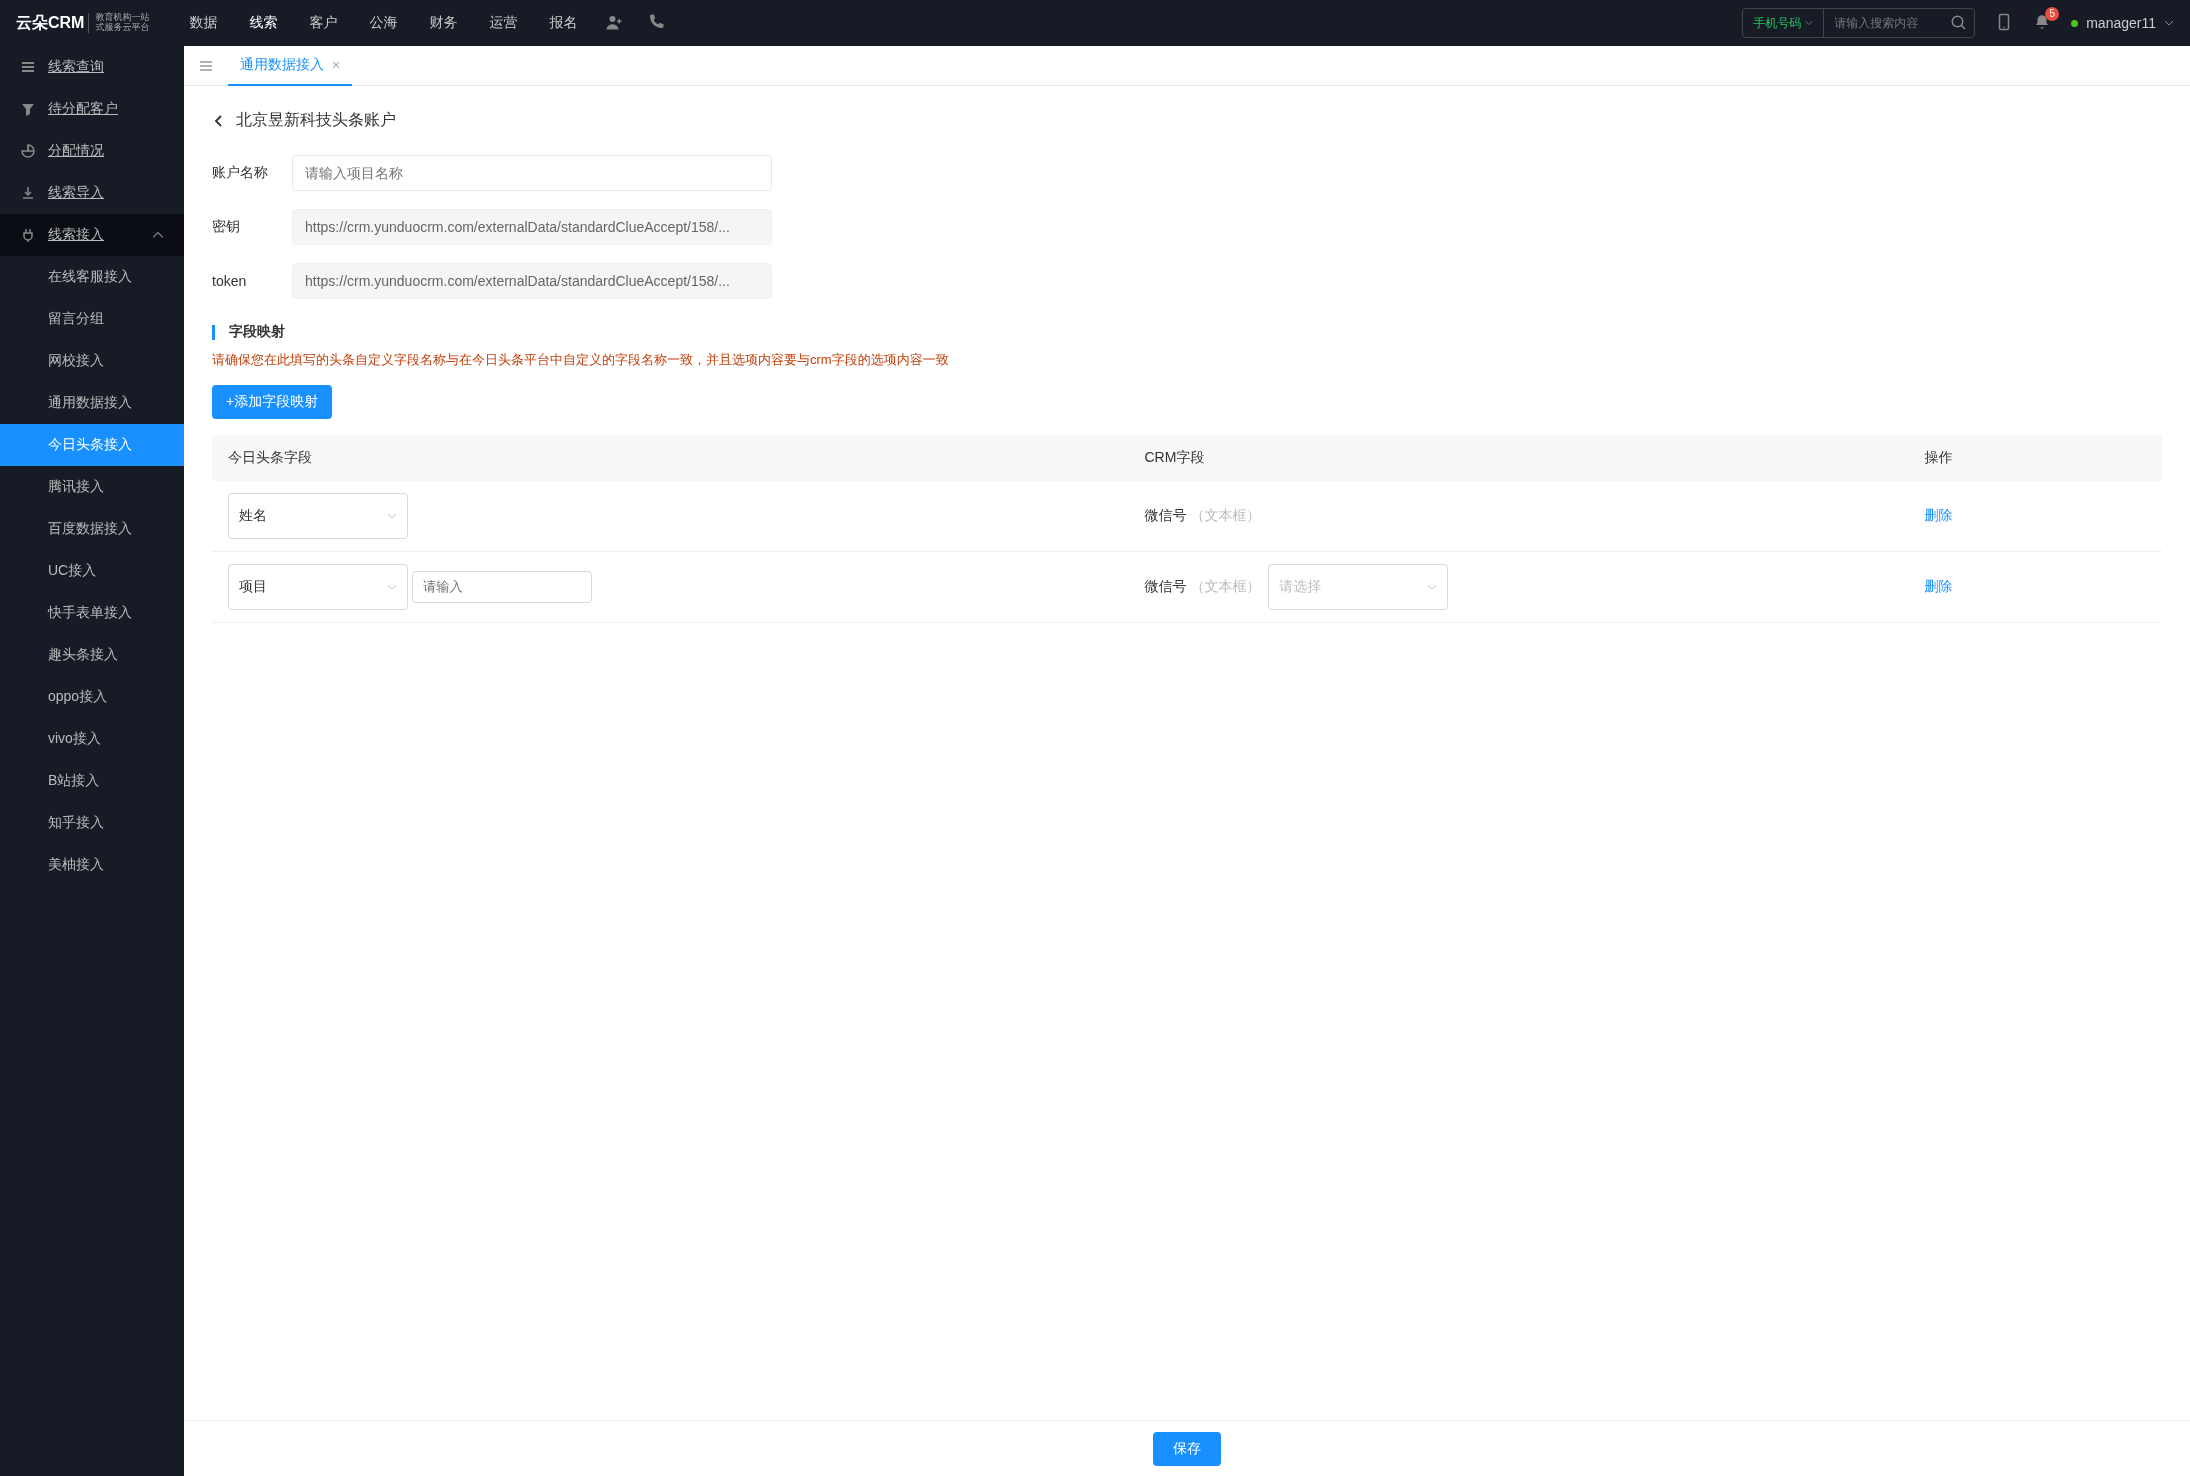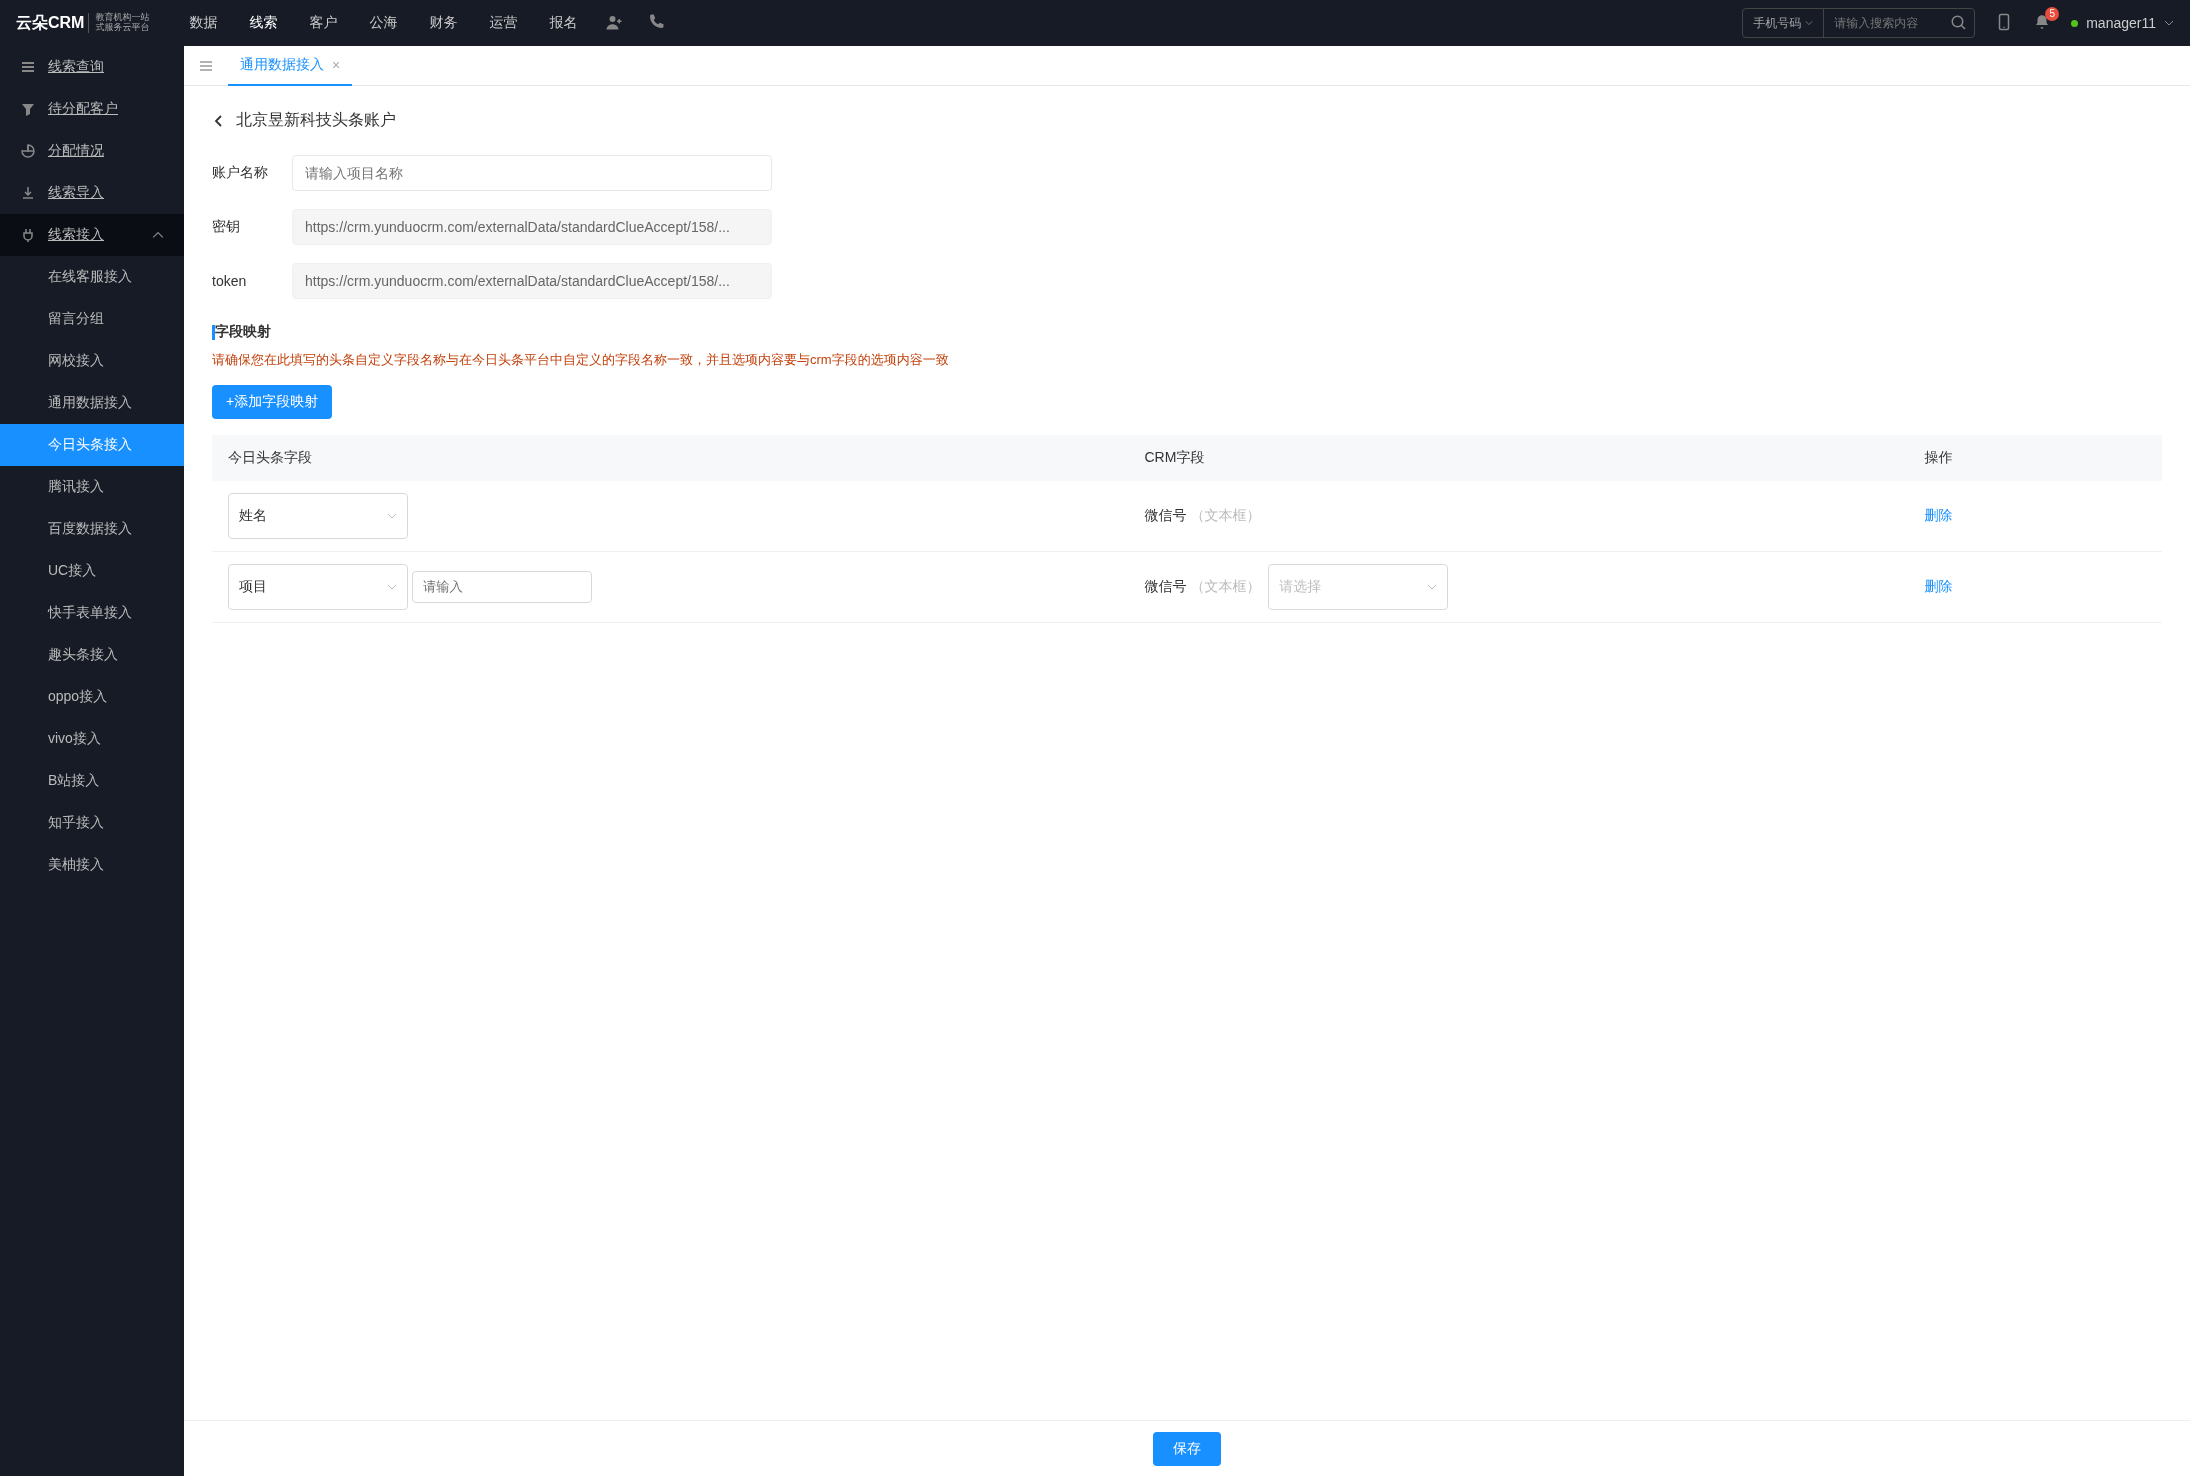--- a/index.html
+++ b/index.html
@@ -8,21 +8,21 @@
 .logo { display:flex; align-items:center; gap:4px; margin-right:40px; }
 .logo-mark { color:#fff; font-weight:bold; font-size:16px; }
 .logo-sub { font-size:9px; color:#aaa; line-height:1.1; border-left:1px solid #555; padding-left:6px; }
 .top-nav { display:flex; gap:32px; }
 .top-nav a { color:#ccc; text-decoration:none; font-size:14px; cursor:pointer; }
 .top-nav a.active { color:#fff; }
 .top-icons { display:flex; gap:24px; margin-left:28px; align-items:center; }
 .icon-svg { width:18px; height:18px; fill:#888; }
 .top-right { margin-left:auto; display:flex; align-items:center; gap:20px; }
 .search-wrap { display:flex; align-items:center; background:#161b26; border:1px solid #444; border-radius:4px; height:30px; }
-.search-sel { padding:0 10px; color:#a3a3a3; font-size:12px; display:flex; align-items:center; gap:4px; border-right:1px solid #444; height:100%;justify-content:center; }
+.search-sel { padding:0 10px; color:#22c55e; font-size:12px; display:flex; align-items:center; gap:4px; border-right:1px solid #444; height:100%;justify-content:center; }
 .search-inp { background:transparent; border:none; outline:none; color:#ccc; padding:0 10px; width:120px; font-size:12px; }
 .search-btn { width:30px; height:30px; display:flex; align-items:center; justify-content:center; }
 .top-ico { position:relative; cursor:pointer; }
 .badge { position:absolute; top:-6px; right:-8px; background:#e74c3c; color:#fff; font-size:10px; border-radius:8px; padding:0 4px; min-width:14px; text-align:center; line-height:14px; }
 .user-wrap { display:flex; align-items:center; gap:8px; color:#ccc; cursor:pointer; }
 .status-dot { width:7px; height:7px; border-radius:50%; background:#52c41a; }
 .layout { display:flex; height:calc(100vh - 46px); }
 .sidebar { width:184px; background:#161b26; color:#bbb; overflow-y:auto; flex-shrink:0; }
 .side-item { display:flex; align-items:center; gap:12px; padding:12px 20px; cursor:pointer; font-size:14px;text-decoration:underline; }
 .side-item.expanded { background:#0a0d14; }
@@ -36,21 +36,21 @@
 .tab { display:flex; align-items:center; gap:8px; padding:0 12px; height:40px; border-bottom:2px solid #1890ff; color:#1890ff; cursor:pointer; margin-left:8px; }
 .tab-close { color:#aaa; font-size:14px; cursor:pointer; }
 .content { flex:1; overflow-y:auto; padding:24px 28px 80px; }
 .breadcrumb { display:flex; align-items:center; gap:10px; margin-bottom:24px; }
 .back-chev { width:14px; height:14px; cursor:pointer; }
 .bc-title { font-size:16px; font-weight:500; }
 .form-row { display:flex; align-items:center; gap:20px; margin-bottom:18px; }
 .form-label { width:60px; font-size:14px; color:#333; }
 .form-input { flex:0 0 480px; height:36px; border:1px solid #e8e8e8; border-radius:4px; padding:0 12px; font-size:14px; outline:none; background:#fff; }
 .form-input.readonly { background:#f5f5f5; color:#666; border-color:#f0f0f0; }
-.section-hdr { display:flex; align-items:center; gap:0; margin:24px 0 10px; }
+.section-hdr { display:flex; align-items:center; gap:14px; margin:24px 0 10px; }
 .section-bar { width:3px; height:15px; background:#1890ff; }
 .section-title { font-weight:600; font-size:14px; }
 .section-hint { color:#c2410c; font-size:13px; margin-bottom:16px; }
 .add-btn { background:#1890ff; color:#fff; border:none; border-radius:4px; padding:8px 14px; font-size:14px; cursor:pointer; margin-bottom:16px; }
 .tbl { width:100%; border-collapse:collapse; }
 .tbl th { background:#f7f8fa; text-align:left; padding:14px 16px; font-weight:500; font-size:14px; color:#333; }
 .tbl td { padding:12px 16px; border-bottom:1px solid #f0f0f0; font-size:14px; vertical-align:middle; }
 .sel { display:inline-flex; align-items:center; justify-content:space-between; border:1px solid #d9d9d9; border-radius:4px; height:46px; padding:0 10px; background:#fff; cursor:pointer; min-width:180px; }
 .sel-ph { color:#bfbfbf; }
 .sel-chev { width:10px; height:10px; fill:#bfbfbf; }

